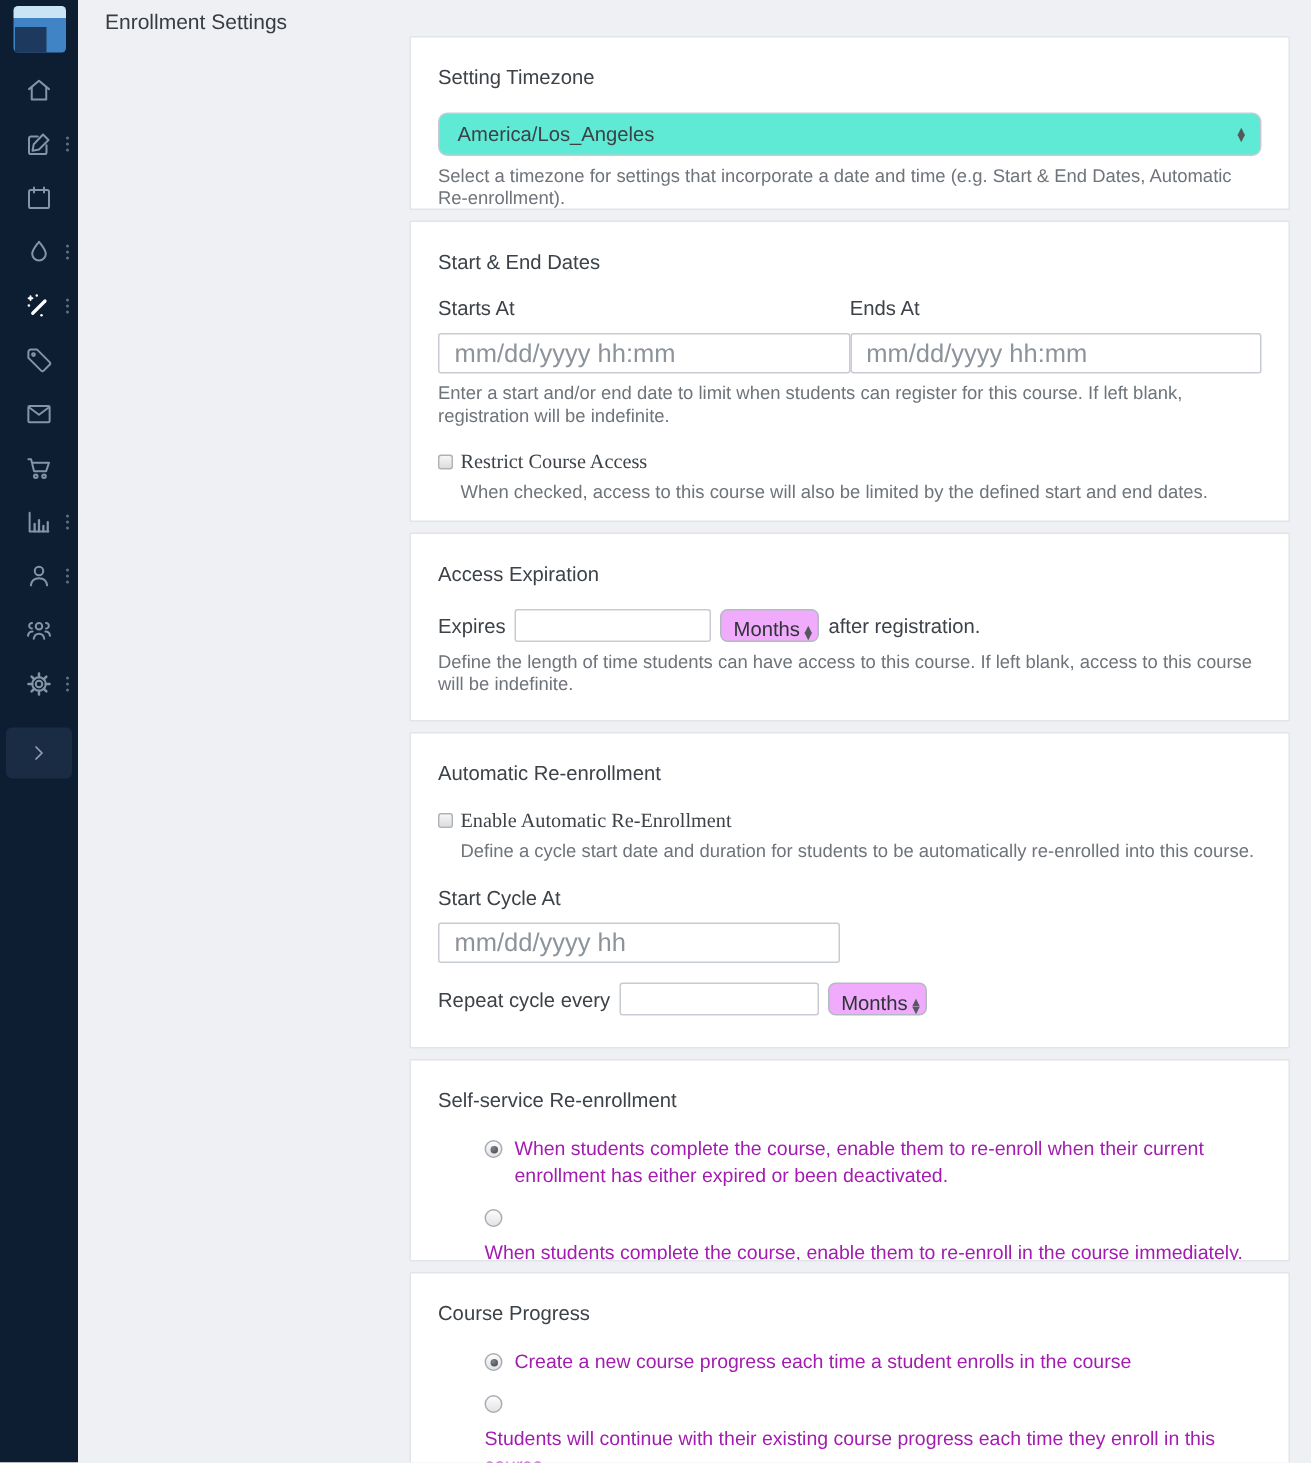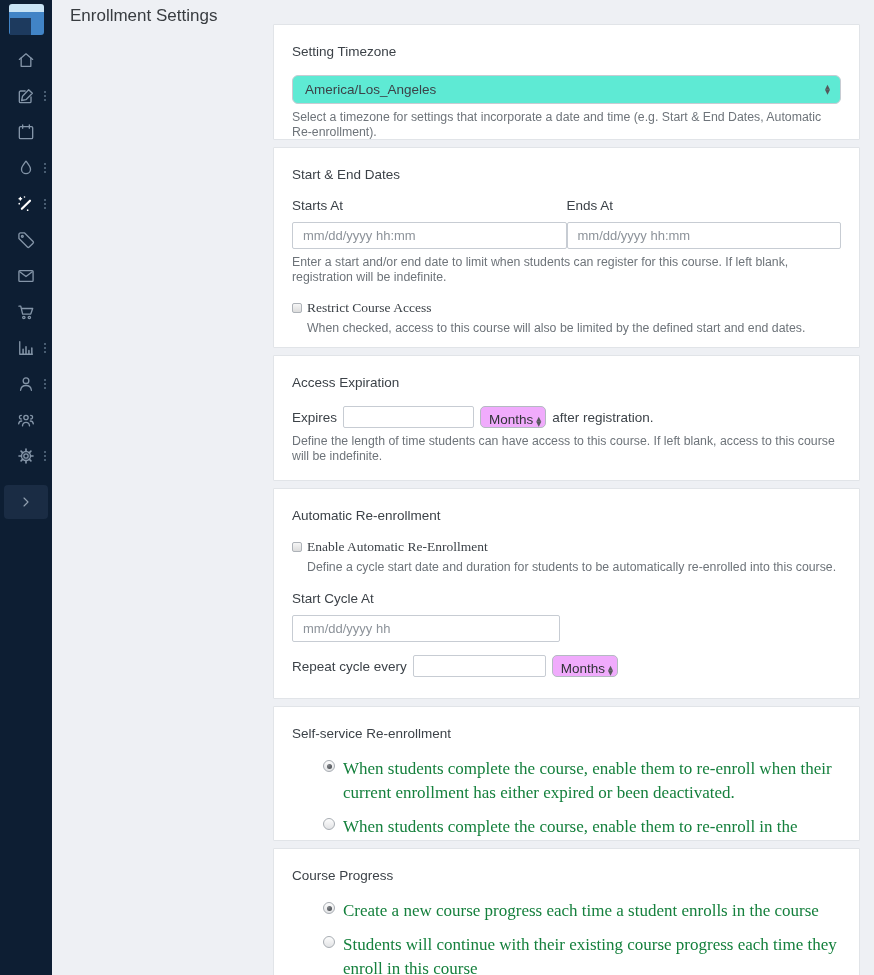--- a/index.html
+++ b/index.html
@@ -32,42 +32,42 @@
   .kebab i { width:2px; height:2px; border-radius:50%; background:#5d7287; display:block; }
 
   .collapse-btn {
     margin-top:11px; width:44px; height:34px; border-radius:4px; background:#1a2c44;
     display:flex; align-items:center; justify-content:center; cursor:pointer;
   }
   .collapse-btn svg { width:16px; height:16px; stroke:#93a1b1; fill:none; stroke-width:1.7; stroke-linecap:round; stroke-linejoin:round; }
 
   
   .main { position:absolute; left:52px; top:0; width:822px; height:975px; }
-  .page-title { position:absolute; left:18px; top:6px; font-size:17px; color:#383c40; font-weight:400; }
+  .page-title { position:absolute; left:18px; top:6px; font-size:14px; color:#383c40; font-weight:400; }
 
   .cards { position:absolute; left:221px; top:24px; width:587px; display:flex; flex-direction:column; gap:7px; }
   .card {
     background:#ffffff; border:1px solid #e1e4e8; border-radius:1px;
     padding:19px 18px 0 18px; overflow:hidden;
   }
   .section-title { font-size:13.5px; color:#3c4248; font-weight:400; margin-bottom:16px; }
 
   .help { font-size:12.3px; color:#6e747a; line-height:1.25; margin-top:6px; }
 
   
   .select-lg {
     height:29px; border:1px solid #c7ccd3; border-radius:6px; background:#5eead4;
     display:flex; align-items:center; justify-content:space-between; padding:0 10px 0 12px;
     font-size:13.5px; color:#3c4248; cursor:pointer;
   }
   .spin { display:inline-flex; flex-direction:column; align-items:center; line-height:5px; font-size:6.5px; color:#55585c; font-family:"DejaVu Sans",sans-serif; }
 
   
   .ti {
-    border:1px solid #c7ccd3; border-radius:2px; background:#fff; font-size:13px; color:#3c4248;
+    border:1px solid #c7ccd3; border-radius:2px; background:#fff; font-size:17px; color:#3c4248;
     padding:0 10px; font-family:inherit; outline:none;
   }
   .ti::placeholder { color:#8d939a; opacity:1; }
   .ti.date { height:27px; width:100%; }
 
   .two-col { display:flex; }
   .two-col .col { flex:1; }
   .field-label { font-size:13.5px; color:#3c4248; margin-bottom:9px; }
 
   
@@ -83,26 +83,26 @@
     border:1px solid #b4bac2; border-radius:5px; background:#f0abfc; font-size:13.5px; color:#2f3337;
     cursor:pointer; flex:none;
   }
 
   .inline-row { display:flex; align-items:center; gap:6px; font-size:13.5px; color:#3c4248; }
   .ti.small { height:22px; width:131px; }
   .ti.small2 { height:22px; width:133px; }
 
   
   .radio-row { display:flex; align-items:flex-start; gap:8px; margin-left:31px; }
-  .radio-row + .radio-row { margin-top:10px; }
+  .radio-row + .radio-row { margin-top:10px;flex-direction:column; }
   .radio { flex:none; width:12px; height:12px; margin-top:3px; border:1px solid #a8adb3; border-radius:50%;
     background:linear-gradient(#fdfdfd,#e2e3e5); position:relative; cursor:pointer; }
   .radio.on::after { content:""; position:absolute; inset:2.5px; border-radius:50%;
     background:radial-gradient(circle at 35% 30%, #808388, #404448); }
-  .radio-label { font-size:17px; color:#15803d; line-height:1.4; cursor:pointer;font-family:Liberation Serif, serif; }
+  .radio-label { font-size:13px; color:#a21caf; line-height:1.4; cursor:pointer; }
 </style>
 </head>
 <body>
 
 <aside class="sidebar">
   <div class="logo">
     <span class="band"></span>
     <span class="body"></span>
     <span class="inner"></span>
   </div>

